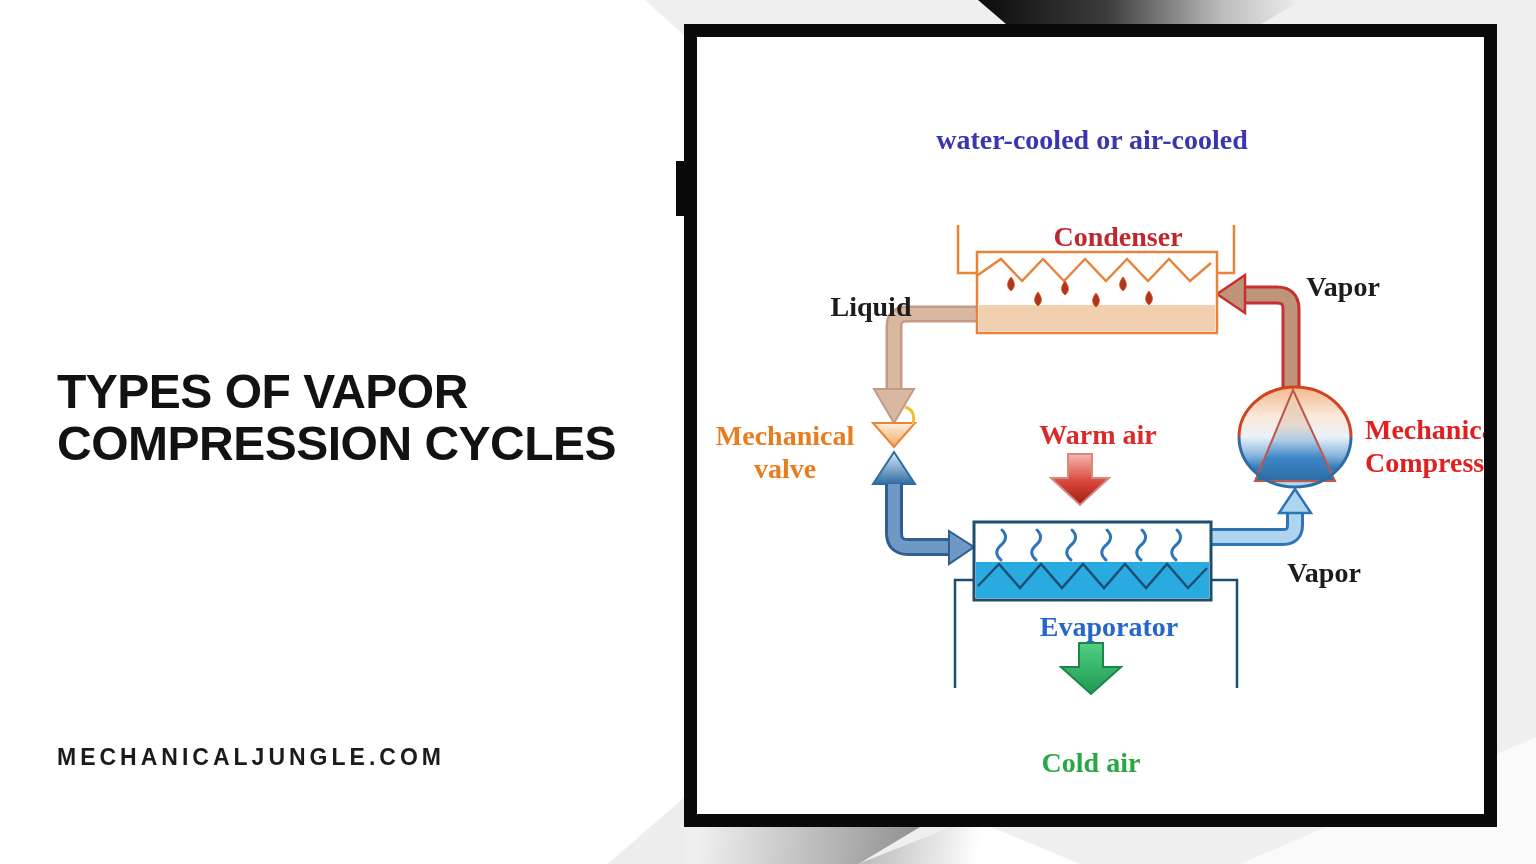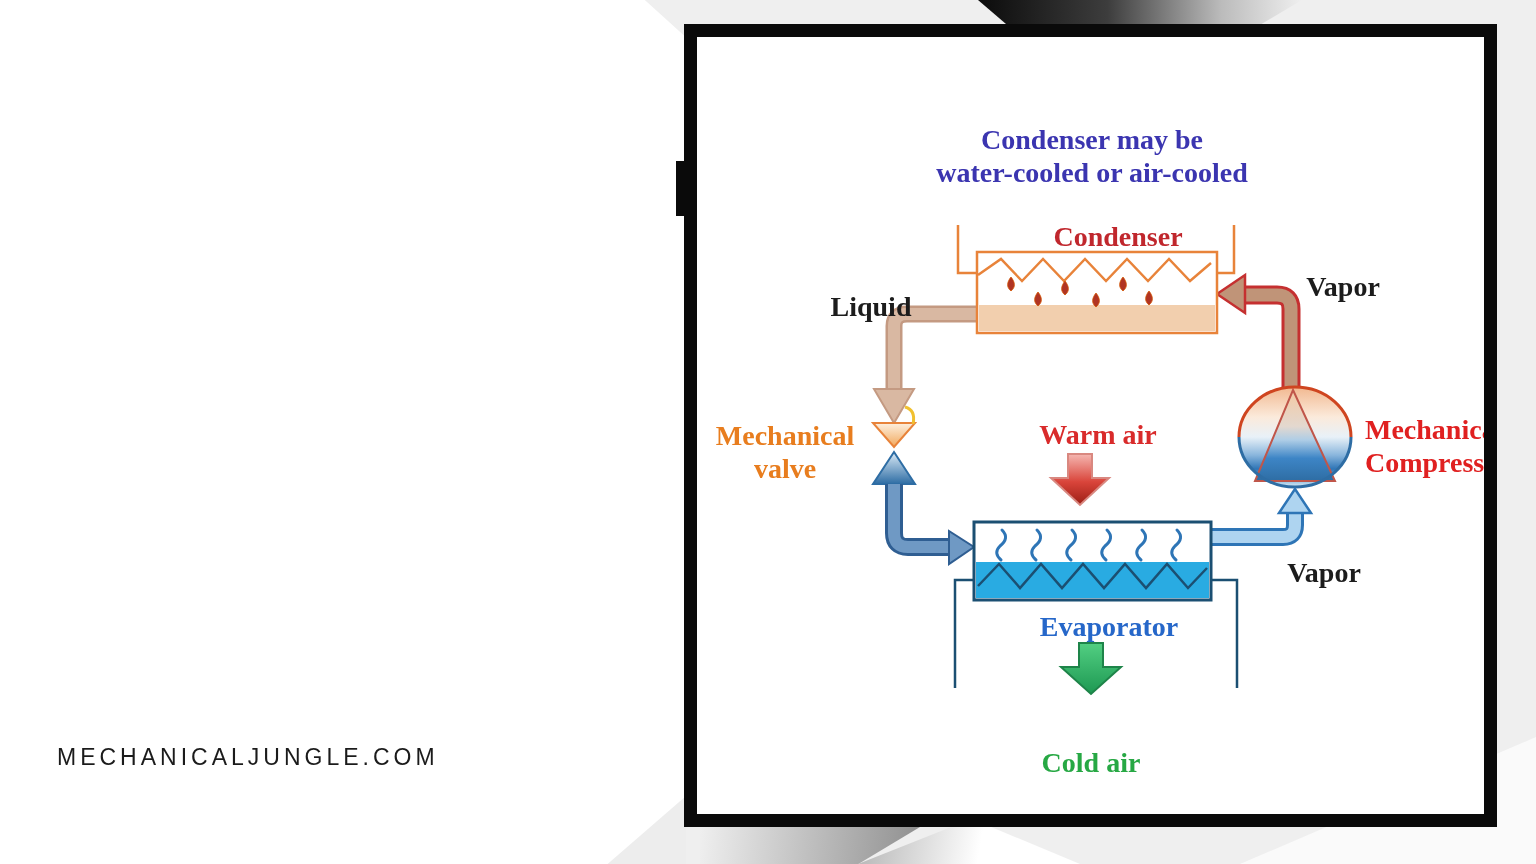--- a/index.html
+++ b/index.html
@@ -18,21 +18,21 @@
                background:linear-gradient(95deg,#efefef 0%,#8f8f8f 100%);
                clip-path:polygon(0 0,100% 0,72% 100%,0 100%);z-index:1;}
   .bg-wedge-white{position:absolute;left:858px;top:827px;width:222px;height:37px;
                background:linear-gradient(100deg,#b5b5b5 0%,#ffffff 55%);
                clip-path:polygon(42% 0,60% 0,100% 100%,0 100%);z-index:1;}
   .bg-corner-white{position:absolute;left:1240px;top:737px;width:296px;height:127px;background:#fafafa;
                clip-path:polygon(100% 0,100% 100%,0 100%);z-index:1;}
   
   .title{position:absolute;left:57px;top:366px;margin:0;color:#121212;font-size:48px;font-weight:700;
          line-height:52px;letter-spacing:-0.5px;z-index:2;}
-  .website{position:absolute;left:57px;top:744px;color:#1b1b1b;font-size:23px;font-weight:400;
+  .website{position:absolute;left:57px;top:744px;color:#1b1b1b;font-size:23px;font-weight:700;
          letter-spacing:4px;line-height:26px;z-index:2;}
   
   .box{position:absolute;left:684px;top:24px;width:787px;height:777px;border:13px solid #0a0a0a;
        background:#ffffff;z-index:2;overflow:hidden;}
   .box-notch{position:absolute;left:676px;top:161px;width:10px;height:55px;background:#0a0a0a;z-index:3;}
   .dsvg{position:absolute;left:0;top:0;z-index:1;}
   .lbl{position:absolute;font-family:"Liberation Serif","DejaVu Serif",serif;font-weight:700;
        font-size:28px;line-height:33px;white-space:nowrap;z-index:2;}
   .center{transform:translateX(-50%);text-align:center;}
   .note{color:var(--note-blue,#3b35b0);}
@@ -50,20 +50,22 @@
 <div class="stage">
 
   <div class="bg-gray-main"></div>
   <div class="bg-gray-top"></div>
   <div class="bg-gray-bottomleft"></div>
   <div class="bg-top-shape"></div>
   <div class="bg-wedge-grad"></div>
   <div class="bg-wedge-white"></div>
   <div class="bg-corner-white"></div>
 
+  <h1 class="title"><span>TYPES OF VAPOR</span><br>
+    <span>COMPRESSION CYCLES</span></h1>
   <div class="website">MECHANICALJUNGLE.COM</div>
 
   <div class="box-notch"></div>
 
   <div class="box">
 
     <svg class="dsvg" width="787" height="777" viewBox="0 0 787 777">
       <defs>
         <linearGradient id="gFunnelO" x1="0" y1="0" x2="0" y2="1">
           <stop offset="0" stop-color="#fdf0e0"></stop>
@@ -169,21 +171,20 @@
           <path transform="translate(478,493)" d="M2,0 q8,8 -2,16 q-7,7 1,14"></path>
         </g>
       </g>
 
       <polygon points="371,417 395,417 395,441 412,441 383,468 354,441 371,441" fill="url(#gWarm)" stroke="#d98880" stroke-width="2"></polygon>
 
       <polygon points="382,606 406,606 406,630 424,630 394,657 364,630 382,630" fill="url(#gGreen)" stroke="#1e8449" stroke-width="2"></polygon>
     </svg>
 
     <div class="lbl note center" style="left:395px;top:86px;">
-      <div>Condenser may be</div>
       <div>water-cooled or air-cooled</div>
     </div>
     <div class="lbl condenser-label center" style="left:398px;top:183px;margin-left:23px;">Condenser</div>
     <div class="lbl black-label center" style="left:174px;top:253px;">Liquid</div>
     <div class="lbl black-label center" style="left:646px;top:233px;">Vapor</div>
     <div class="lbl expansion-label center" style="left:88px;top:382px;">
       <div>Mechanical</div>
       <div>valve</div>
     </div>
     <div class="lbl warm-label center" style="left:401px;top:381px;">Warm air</div>

